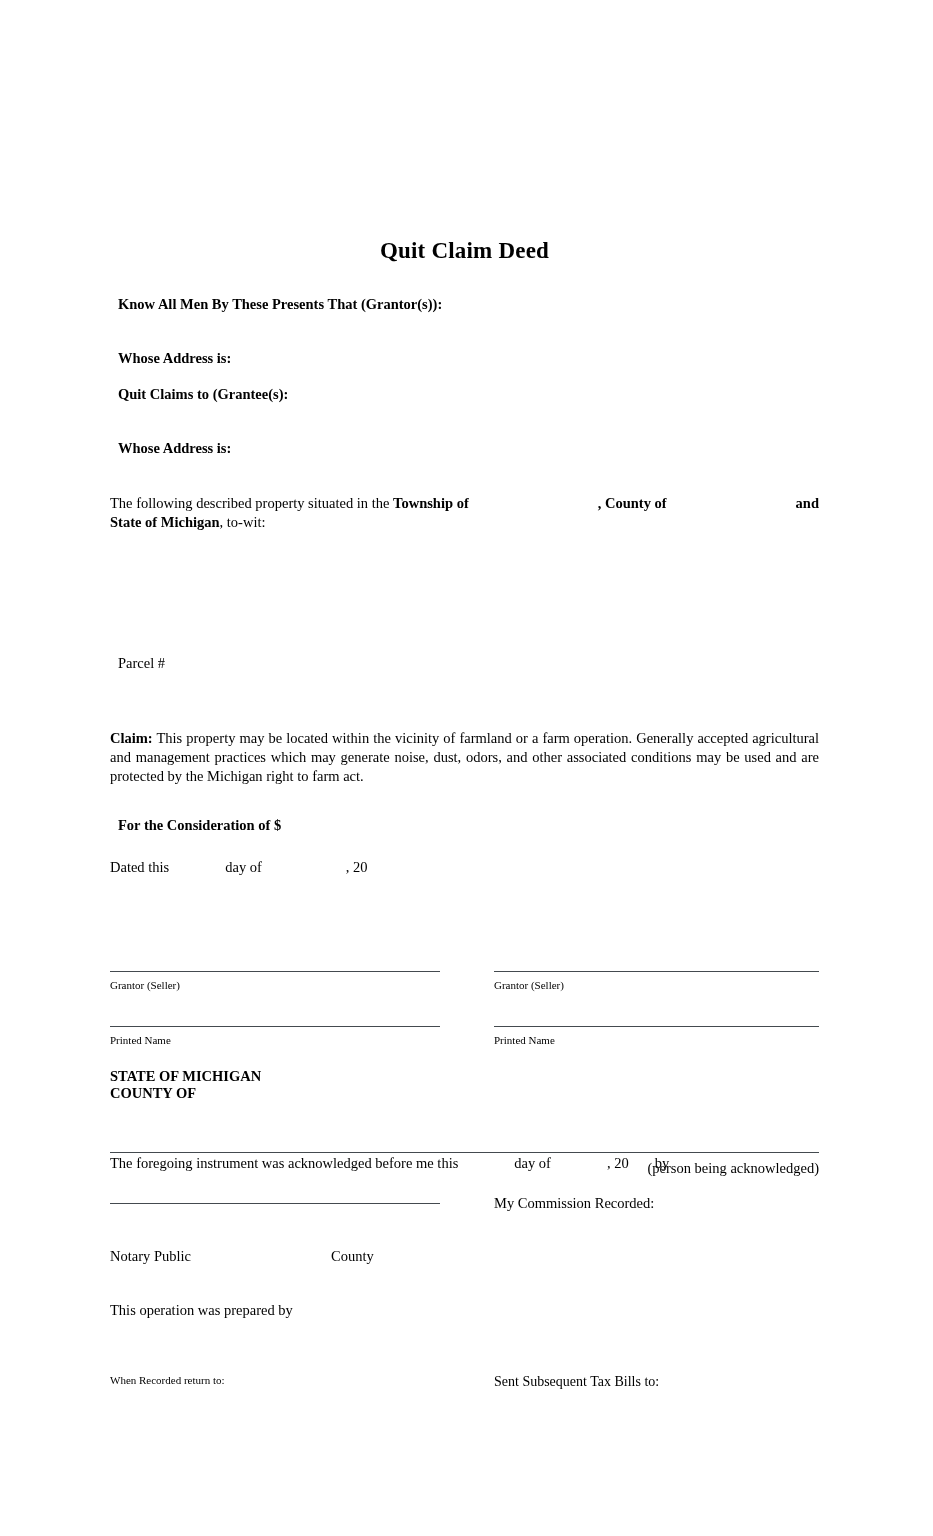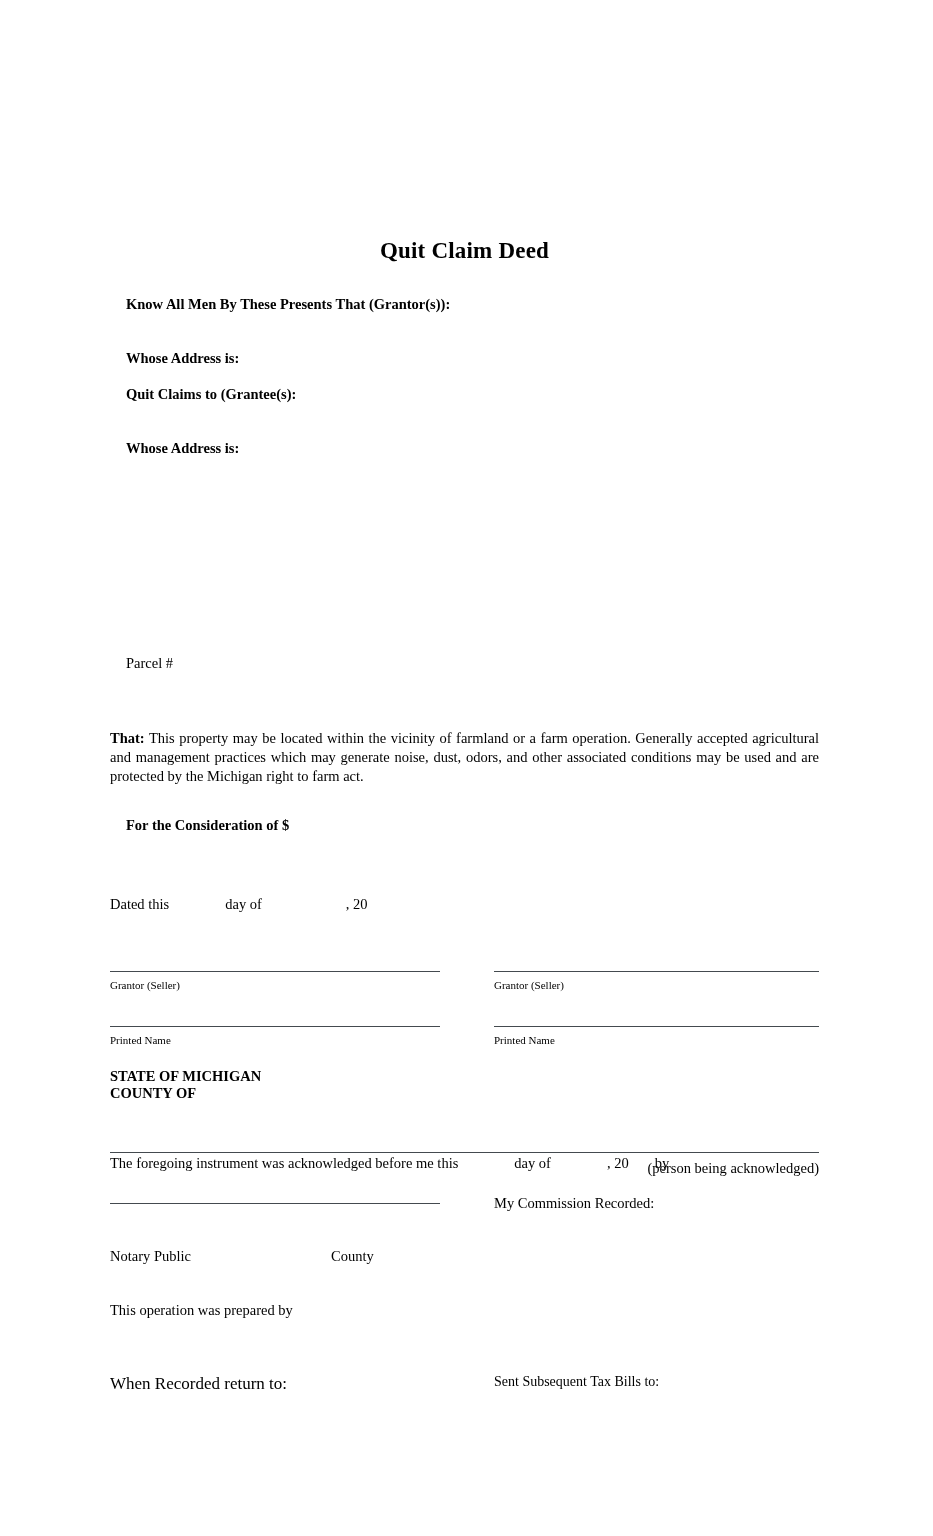--- a/index.html
+++ b/index.html
@@ -37,21 +37,21 @@
     width: 709px;
     text-align: center;
     font-size: 23px;
     font-weight: bold;
     letter-spacing: 0.2px;
   }
 
   
   .row {
     position: absolute;
-    left: 16px;
+    left: 8px;
     font-size: 14.5px;
     line-height: 1.0;
     white-space: pre;
   }
   .row.bold { font-weight: bold; }
 
   
   .lbl-grantors   { top: 297px; }
   .lbl-addr1      { top: 351px; }
   .lbl-grantees   { top: 387px; }
@@ -92,21 +92,21 @@
   }
   .note-para .note-lead { font-weight: bold; }
 
   
   .lbl-consideration { top: 818px; }
 
   
   .dated-line {
     position: absolute;
     left: 0;
-    top: 896px;
+    top: 859px;
     font-size: 14.5px;
     white-space: pre;
   }
   .tab-sm { display: inline-block; width: 56px; }
   .tab-md { display: inline-block; width: 84px; }
 
   
   .sig-rule {
     position: absolute;
     border-top: 1.6px solid #444a4f;
@@ -200,21 +200,21 @@
     top: 1302px;
     font-size: 14.5px;
     white-space: pre;
   }
 
   
   .footer-left {
     position: absolute;
     left: 0;
     top: 1374px;
-    font-size: 17px;
+    font-size: 11px;
     white-space: pre;
   }
   .footer-right {
     position: absolute;
     left: 384px;
     top: 1374px;
     font-size: 14px;
     white-space: pre;
   }
 </style>
@@ -228,27 +228,35 @@
 
     <div class="row bold lbl-grantors">Know All Men By These Presents That (Grantor(s)):</div>
 
     <div class="row bold lbl-addr1">Whose Address is:</div>
 
     <div class="row bold lbl-grantees">Quit Claims to (Grantee(s):</div>
 
     <div class="row bold lbl-addr2">Whose Address is:</div>
 
     <div class="prop-block">
+      <div class="prop-line1">
+        <span>The following described property situated in the </span><span class="b">Township of</span>
+        <span class="gap"></span>
+        <span class="b">, County of</span>
+        <span class="gap"></span>
+        <span class="b">and</span>
+      </div>
+      <div class="prop-line2"><span class="b">State of Michigan</span><span>, to-wit:</span></div>
     </div>
 
     <div style="position:absolute; left:0; top:545px; width:709px; height:95px;"></div>
 
     <div class="row lbl-parcel">Parcel #</div>
 
-    <div class="note-para"><span class="note-lead">That:</span><span>  This property may be located within the vicinity of farmland or a farm operation.  Generally accepted agricultural and management practices which may generate noise, dust, odors, and other associated conditions may be used and are protected by the Michigan right to farm act.</span></div>
+    <div class="note-para"><span class="note-lead">Claim:</span><span>  This property may be located within the vicinity of farmland or a farm operation.  Generally accepted agricultural and management practices which may generate noise, dust, odors, and other associated conditions may be used and are protected by the Michigan right to farm act.</span></div>
 
     <div class="row bold lbl-consideration">For the Consideration of $</div>
 
     <div class="dated-line"><span>Dated this</span><span class="tab-sm"></span><span>day of</span><span class="tab-md"></span><span>, 20</span></div>
 
     <div class="sig-rule left rule-grantor"></div>
     <div class="sig-rule right rule-grantor"></div>
 
     <div class="sig-cap left cap-grantor">Grantor (Seller)</div>
     <div class="sig-cap right cap-grantor">Grantor (Seller)</div>

